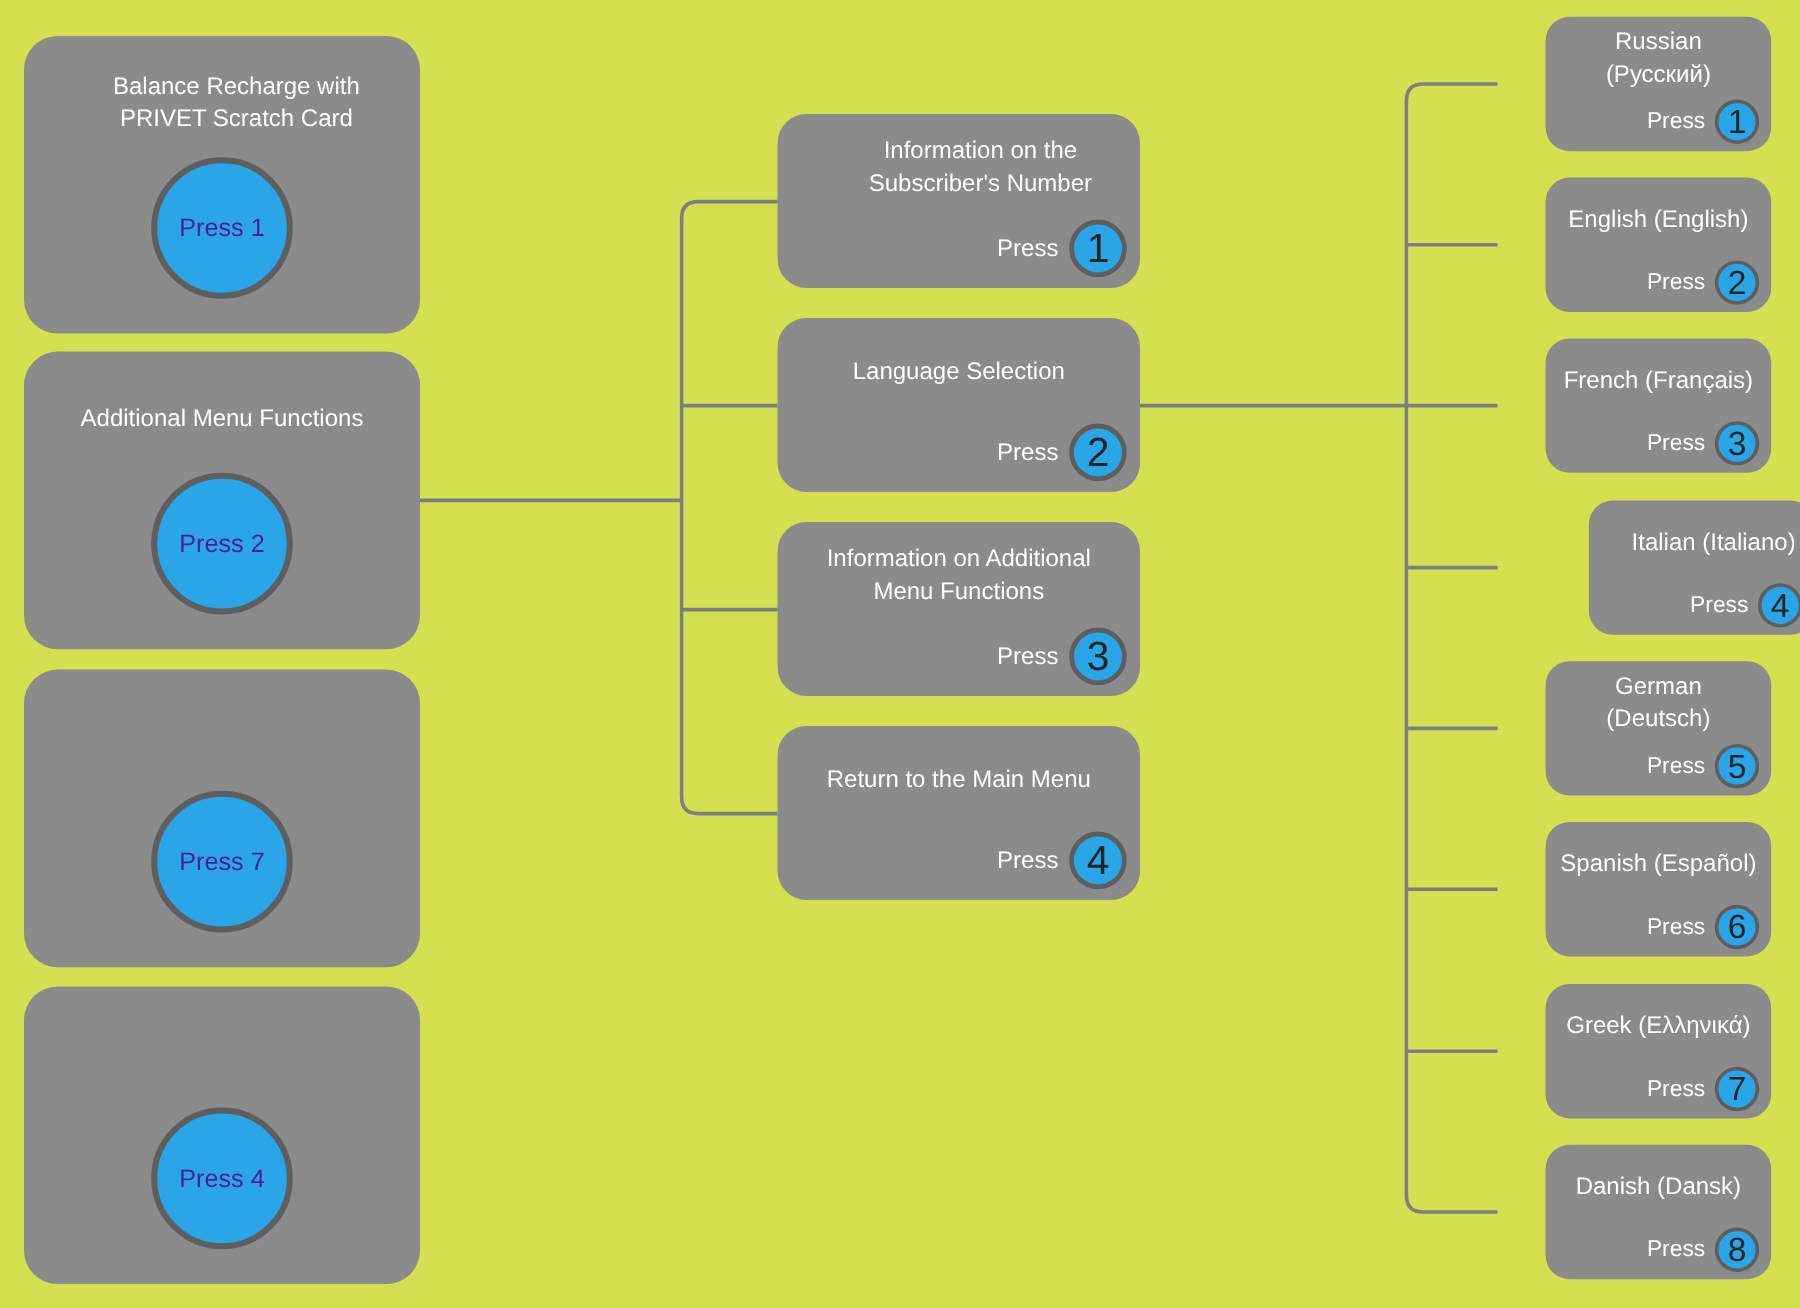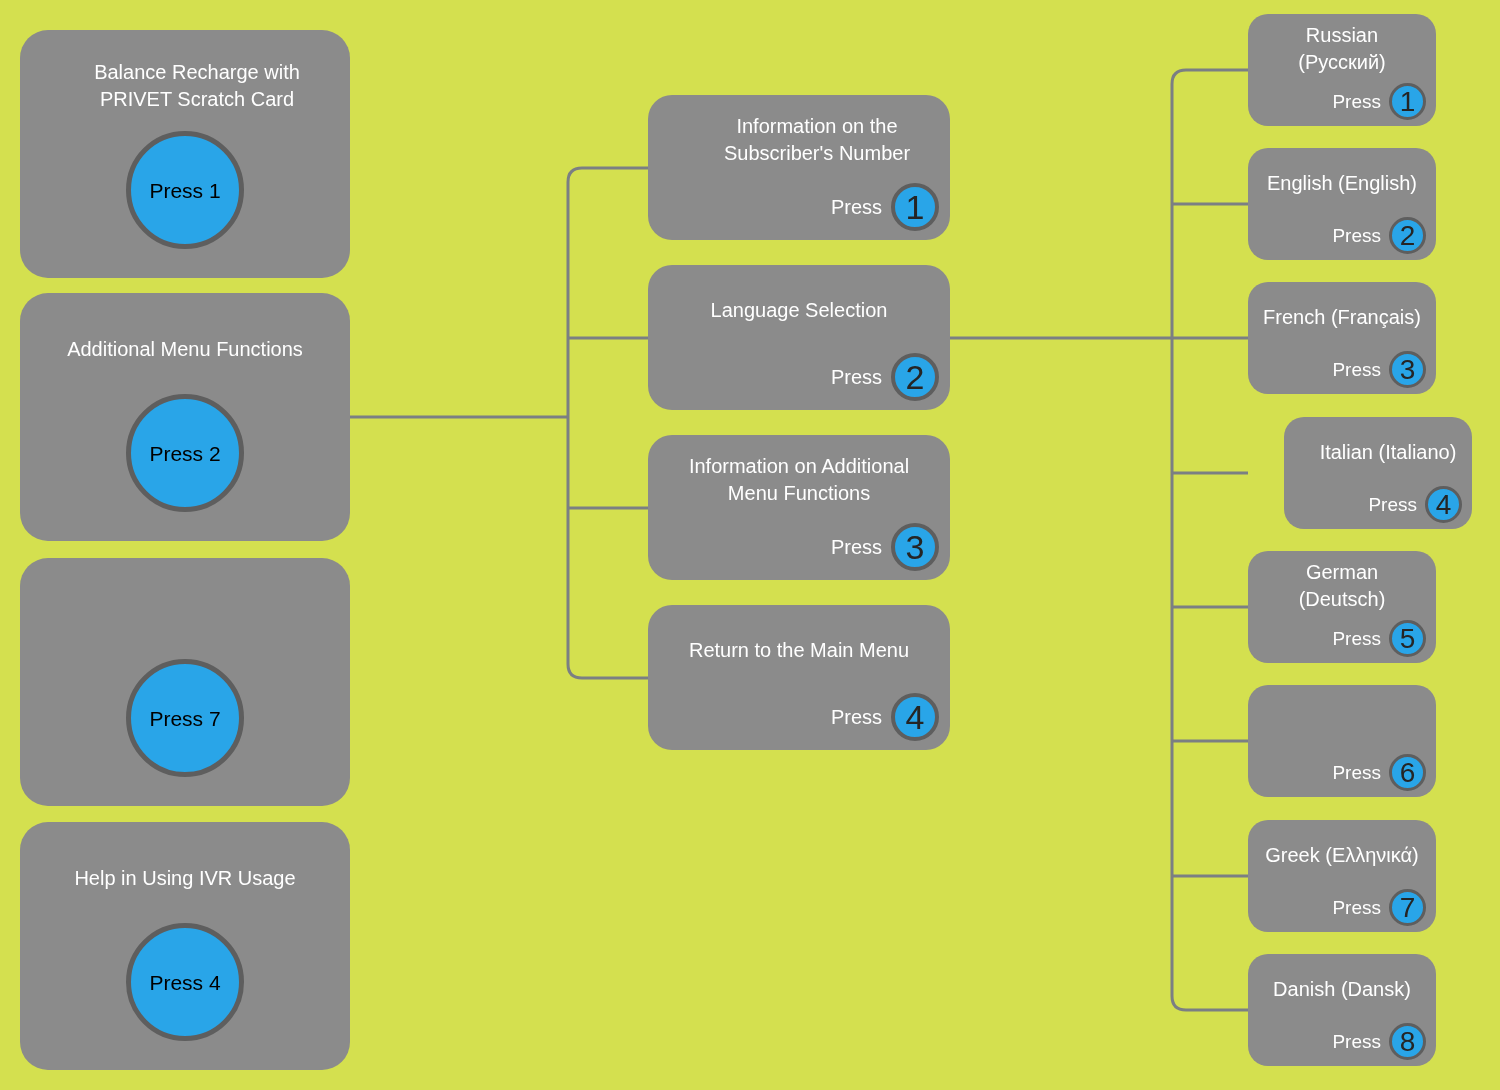--- a/index.html
+++ b/index.html
@@ -22,21 +22,21 @@
     stroke-width: 3;
   }
   .node {
     position: absolute;
     background: #8b8b8b;
     color: #ffffff;
     box-sizing: border-box;
   }
   .node-main { width: 330px; height: 248px; border-radius: 28px; }
   .node-sub  { width: 302px; height: 145px; border-radius: 24px; }
-  .node-lang { width: 188px; height: 112px; border-radius: 20px; }
+  .node-lang { width: 188px; height: 112px; border-radius: 20px; margin-left: 40px; }
 
   .node-title {
     display: flex;
     align-items: center;
     justify-content: center;
     text-align: center;
     font-size: 20px;
     line-height: 27px;
   }
   .node-main .node-title { margin-top: 26px; height: 60px; padding: 0 18px; }
@@ -49,21 +49,21 @@
     top: 101px;
     transform: translateX(-50%);
     width: 108px;
     height: 108px;
     border-radius: 50%;
     background: #29a5e8;
     border: 5px solid #5e5e5e;
     display: flex;
     align-items: center;
     justify-content: center;
-    color: #000000;
+    color: #4c1d95;
     font-size: 21px;
     line-height: 1;
   }
   .press-row {
     position: absolute;
     display: flex;
     align-items: center;
     color: #ffffff;
   }
   .node-sub  .press-row { right: 11px; bottom: 9px; gap: 9px; font-size: 20px; }
@@ -112,21 +112,20 @@
     <div class="big-circle">
       <span>Press 2</span>
     </div>
   </div>
   <div class="node node-main" style="left:20px; top:558px;">
     <div class="big-circle">
       <span>Press 7</span>
     </div>
   </div>
   <div class="node node-main" style="left:20px; top:822px;">
-    <div class="node-title">Help in Using IVR Usage</div>
     <div class="big-circle">
       <span>Press 4</span>
     </div>
   </div>
 
   <div class="node node-sub" style="left:648px; top:95px;padding-left:36px;">
     <div class="node-title">Information on the Subscriber's Number</div>
     <div class="press-row">
       <span>Press</span>
       <span class="key-circle">
@@ -201,20 +200,21 @@
   <div class="node node-lang" style="left:1248px; top:551px;">
     <div class="node-title">German (Deutsch)</div>
     <div class="press-row">
       <span>Press</span>
       <span class="key-circle">
           <span>5</span>
         </span>
     </div>
   </div>
   <div class="node node-lang" style="left:1248px; top:685px;">
+    <div class="node-title">Spanish (Español)</div>
     <div class="press-row">
       <span>Press</span>
       <span class="key-circle">
           <span>6</span>
         </span>
     </div>
   </div>
   <div class="node node-lang" style="left:1248px; top:820px;">
     <div class="node-title">Greek (Ελληνικά)</div>
     <div class="press-row">

